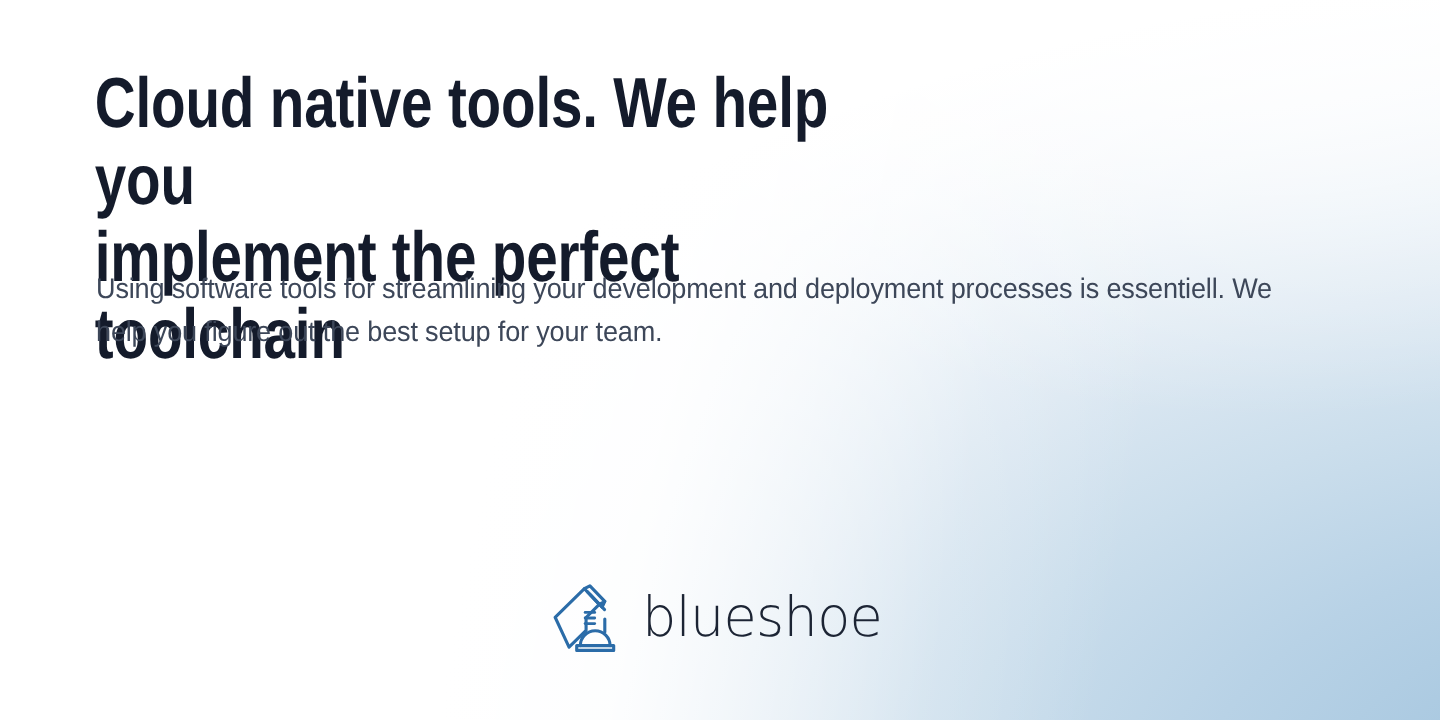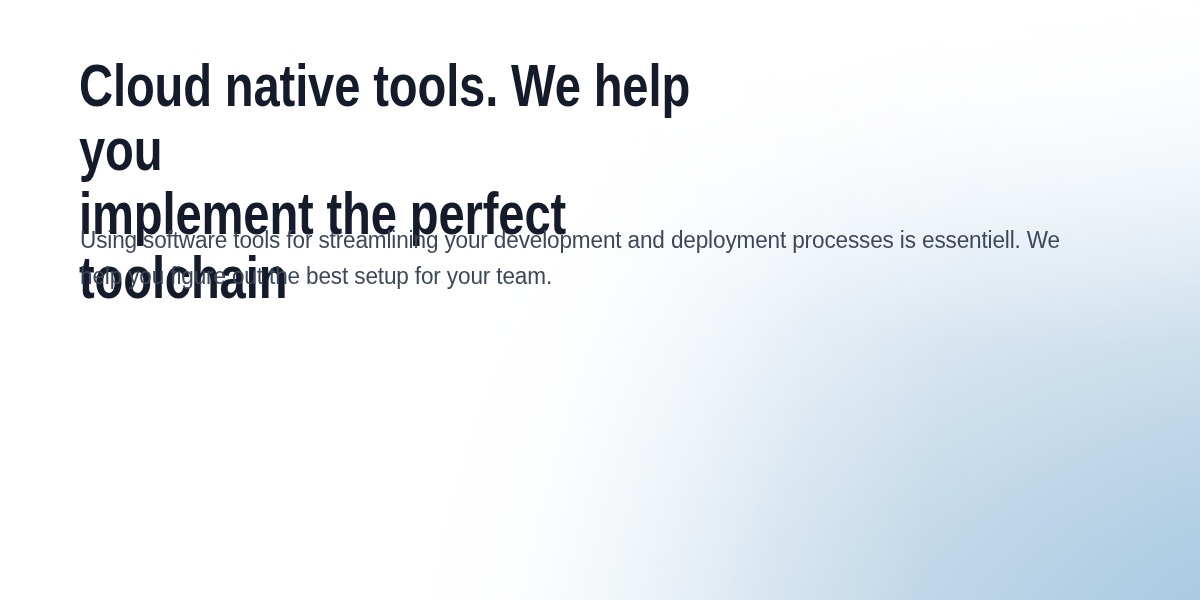--- a/index.html
+++ b/index.html
@@ -138,15 +138,43 @@
   <div class="bg-gradient-highlight"></div>
   <div class="bg-gradient-leftwash"></div>
 
   <div class="content">
 
     <h1 class="headline">Cloud native tools. We help you
 implement the perfect toolchain</h1>
 
     <p class="subcopy">Using software tools for streamlining your development and deployment processes is essentiell. We help you figure out the best setup for your team.</p>
 
+    <div class="logo">
+      <svg class="logo-mark" viewBox="0 0 60 60" aria-hidden="true">
+        <g fill="none" stroke="#2b6ca8" stroke-width="2.6" stroke-linejoin="round" stroke-linecap="round">
+
+          <path d="M4.6 29.4 L29.0 5.6 L41.4 18.6 L30.4 29.6 L30.4 40.4 L16.2 54.2 Z"></path>
+
+          <path d="M29.0 5.6 L33.6 3.2 L46.0 16.2 L41.4 18.6"></path>
+          <path d="M31.4 8.0 L43.6 20.8"></path>
+          <path d="M33.8 10.4 L45.8 23.0"></path>
+        </g>
+        <g fill="none" stroke="#2b6ca8" stroke-width="2.3" stroke-linecap="round">
+
+          <path d="M29.6 25.4 L37.6 25.4"></path>
+          <path d="M29.6 30.0 L37.6 30.0"></path>
+          <path d="M29.6 34.6 L37.6 34.6"></path>
+        </g>
+        <g fill="none" stroke="#2b6ca8" stroke-width="2.6" stroke-linejoin="round" stroke-linecap="round">
+
+          <path d="M25.6 53.0 A12.4 12.4 0 0 1 50.4 53.0"></path>
+
+          <path d="M22.6 53.0 L53.4 53.0 L53.4 57.0 L22.6 57.0 Z"></path>
+
+          <path d="M43.8 21.0 L46.0 16.2"></path>
+          <path d="M46.0 30.8 L46.0 41.6"></path>
+        </g>
+      </svg>
+      <span class="logo-wordmark">blueshoe</span>
+    </div>
 
   </div>
 </div>
 
 </body></html>

